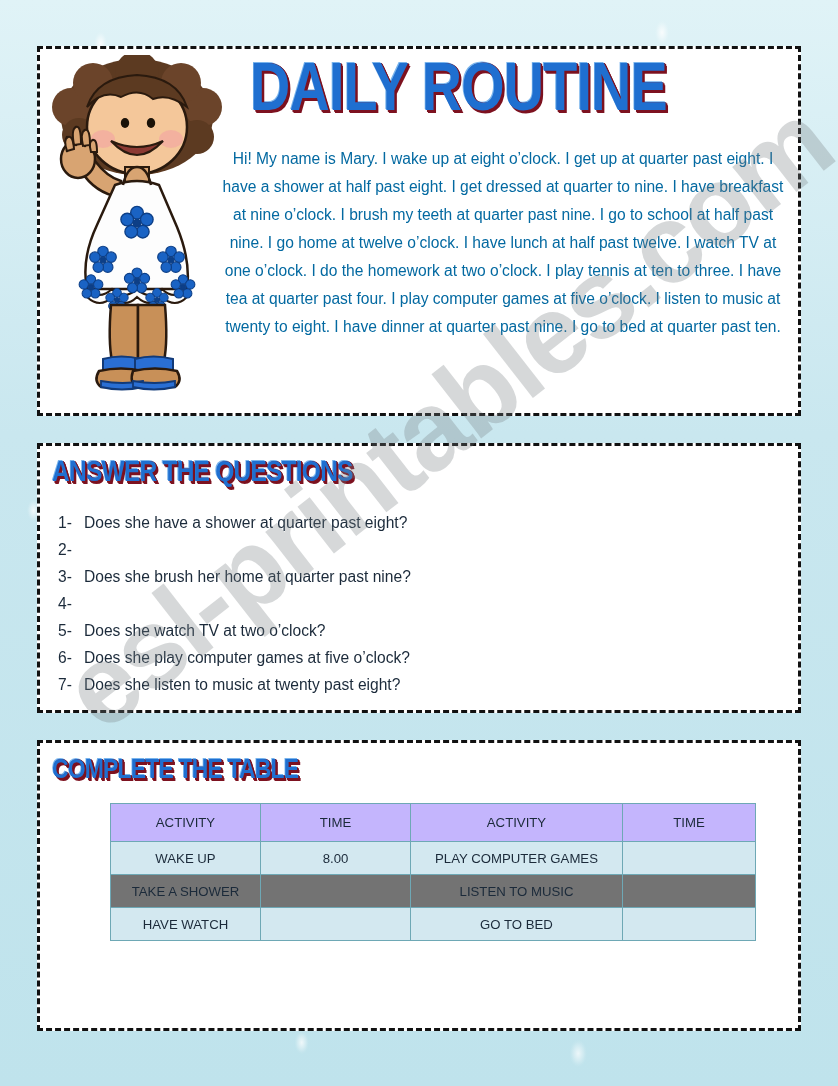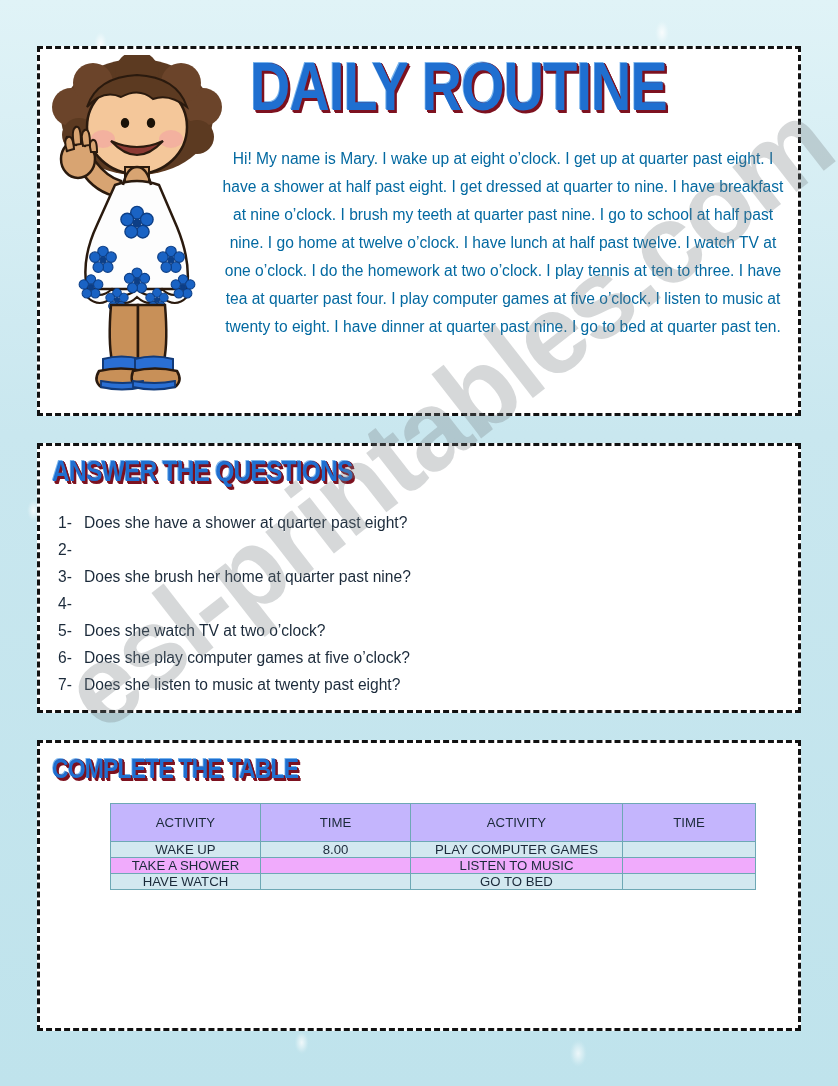--- a/index.html
+++ b/index.html
@@ -145,26 +145,26 @@
     border-collapse: collapse;
     font-size: 13.2px;
     color: #1b2a3a;
     z-index: 4;
     table-layout: fixed;
   }
   #routine-table td, #routine-table th {
     border: 1px solid #6ea8b5;
     text-align: center;
     font-weight: normal;
-    height: 16px;
+    height: 33px;
     padding: 0 4px;
   }
   #routine-table thead th { background: #c4b5fd; height: 38px; }
   #routine-table tbody tr.odd td  { background: #d3e8f0; }
-  #routine-table tbody tr.even td { background: #f0abfc; }
+  #routine-table tbody tr.even td { background: #737373; }
   #routine-table col.c1 { width: 150px; }
   #routine-table col.c2 { width: 150px; }
   #routine-table col.c3 { width: 212px; }
   #routine-table col.c4 { width: 133px; }
 
   
   #watermark {
     position: absolute;
     left: 78px; top: 640px;
     width: 820px;

